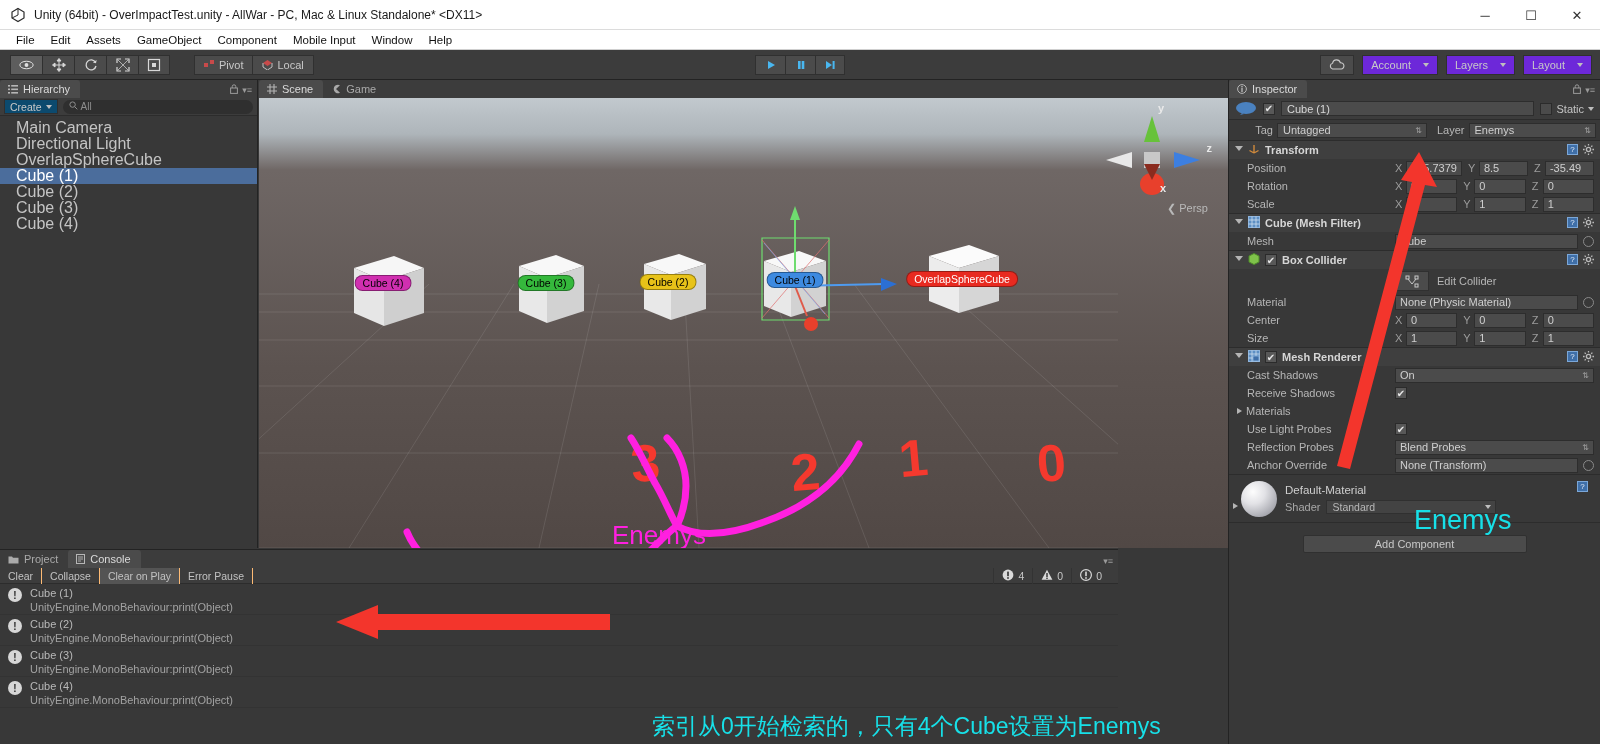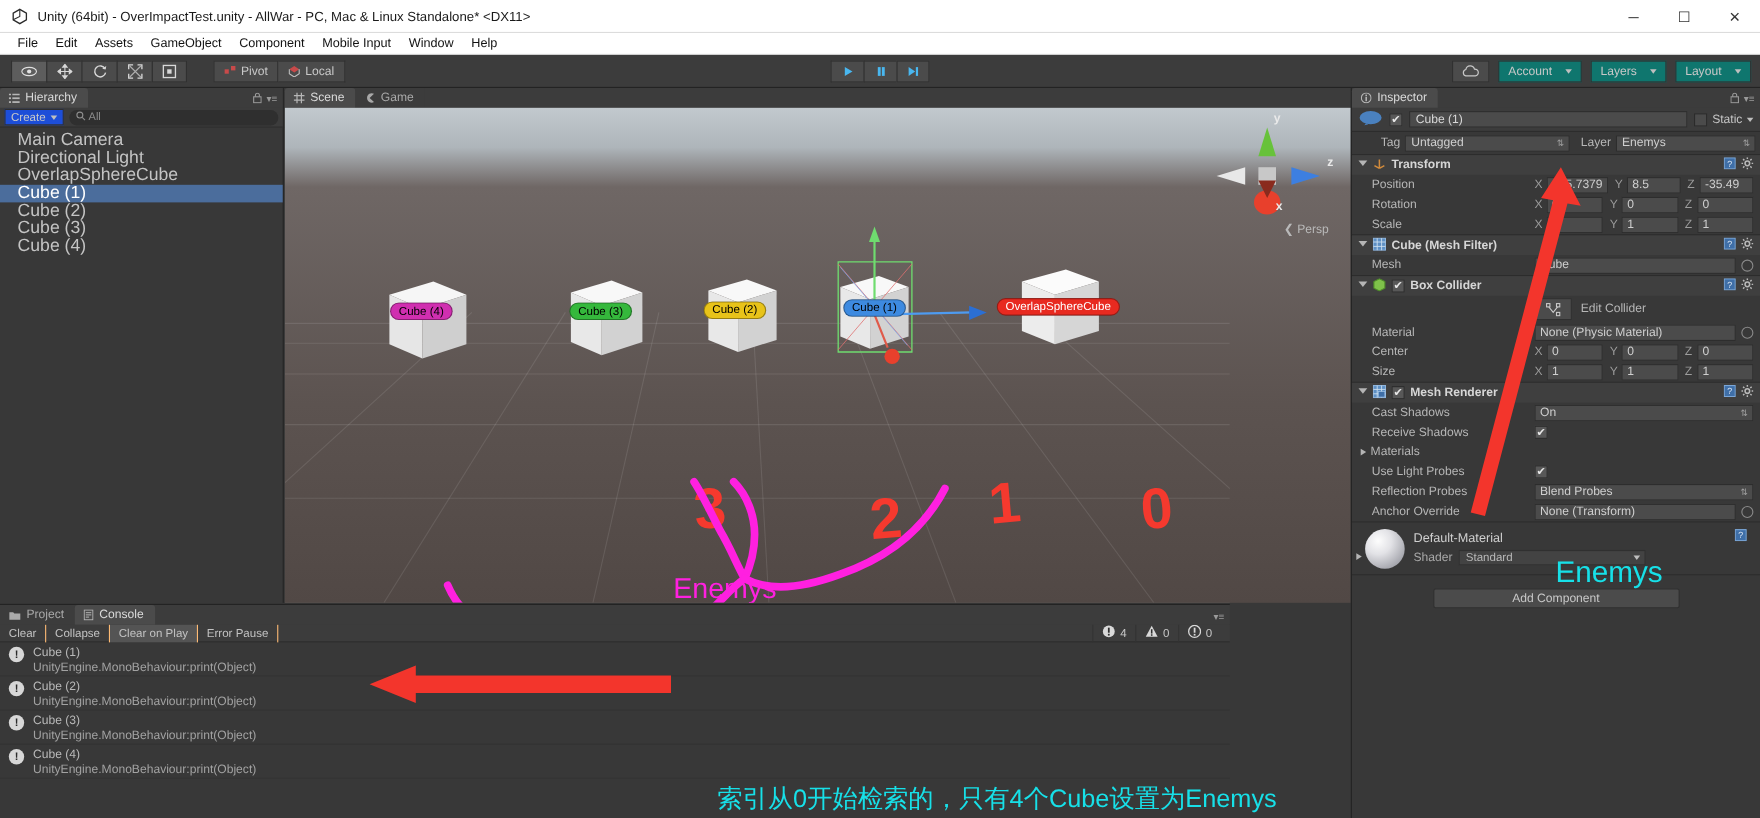--- a/index.html
+++ b/index.html
@@ -31,21 +31,21 @@
   .tbtn.active { background:#5d5d5d; }
   .pgroup { display:flex; margin-left:24px; }
   .pbtn { height:20px; padding:0 9px; background:#4b4b4b; border:1px solid #303030;
      display:flex; align-items:center; gap:4px; color:#c8c8c8; font-size:11px; }
   .pbtn + .pbtn { border-left:none; }
   .playgroup { position:absolute; left:50%; transform:translateX(-50%); display:flex; }
   .pl { width:30px; height:20px; background:#4b4b4b; border:1px solid #303030; border-right:none;
      display:flex; align-items:center; justify-content:center; }
   .pl:last-child { border-right:1px solid #303030; }
   .rgroup { position:absolute; right:8px; display:flex; align-items:center; gap:8px; }
-  .rbtn { height:20px; padding:0 8px; background:#0f766e; border:1px solid #303030;
+  .rbtn { height:20px; padding:0 8px; background:#6d28d9; border:1px solid #303030;
      display:flex; align-items:center; gap:12px; color:#c8c8c8; font-size:11px; }
   .cloudbtn { width:34px; height:20px; background:#4b4b4b; border:1px solid #303030;
      display:flex; align-items:center; justify-content:center; }
   .caret { width:0;height:0;border-left:3px solid transparent;border-right:3px solid transparent;
      border-top:4px solid #bfbfbf; }
 
   
   #workspace { position:absolute; left:0; top:80px; right:0; bottom:0;padding-left:48px; }
 
   .panel-tabbar { height:18px; background:#3c3c3c; display:flex; align-items:flex-end;
@@ -53,21 +53,21 @@
   .ptab { height:18px; padding:0 10px 0 8px; background:#3c3c3c; color:#a9a9a9; font-size:11px;
      display:flex; align-items:center; gap:5px; }
   .ptab.active { background:#4b4b4b; color:#dadada; border-top-left-radius:3px; border-top-right-radius:3px;}
   .tabtools { position:absolute; right:5px; bottom:2px; display:flex; gap:4px; align-items:center; color:#9a9a9a; font-size:9px;}
 
   
   #hierarchy { position:absolute; left:0; top:0; width:258px; height:468px;
      background:#383838; border-right:1px solid #232323; }
   #hier-toolbar { height:18px; background:#3c3c3c; display:flex; align-items:center;
      padding:0 4px; gap:5px; border-bottom:1px solid #2c2c2c;}
-  .createbtn { height:15px; background:#1d4ed8; border:1px solid #2f2f2f; padding:0 5px;
+  .createbtn { height:15px; background:#0c4a6e; border:1px solid #2f2f2f; padding:0 5px;
      display:flex; align-items:center; gap:4px; font-size:10.5px; color:#c8c8c8;}
   .searchbox { flex:1; height:14px; background:#2f2f2f; border-radius:7px; display:flex;
      align-items:center; padding:0 6px; gap:3px; color:#8d8d8d; font-size:10px;}
   #hier-list { padding-top:4px; }
   .hrow { height:16px; display:flex; align-items:center; padding-left:16px;
      font-size:16px; color:#c4c4c4; }
   .hrow.sel { background:#4b6d9c; color:#fff; }
 
   
   #scene { position:absolute; left:259px; top:0; right:372px; height:468px; background:#393939; }

